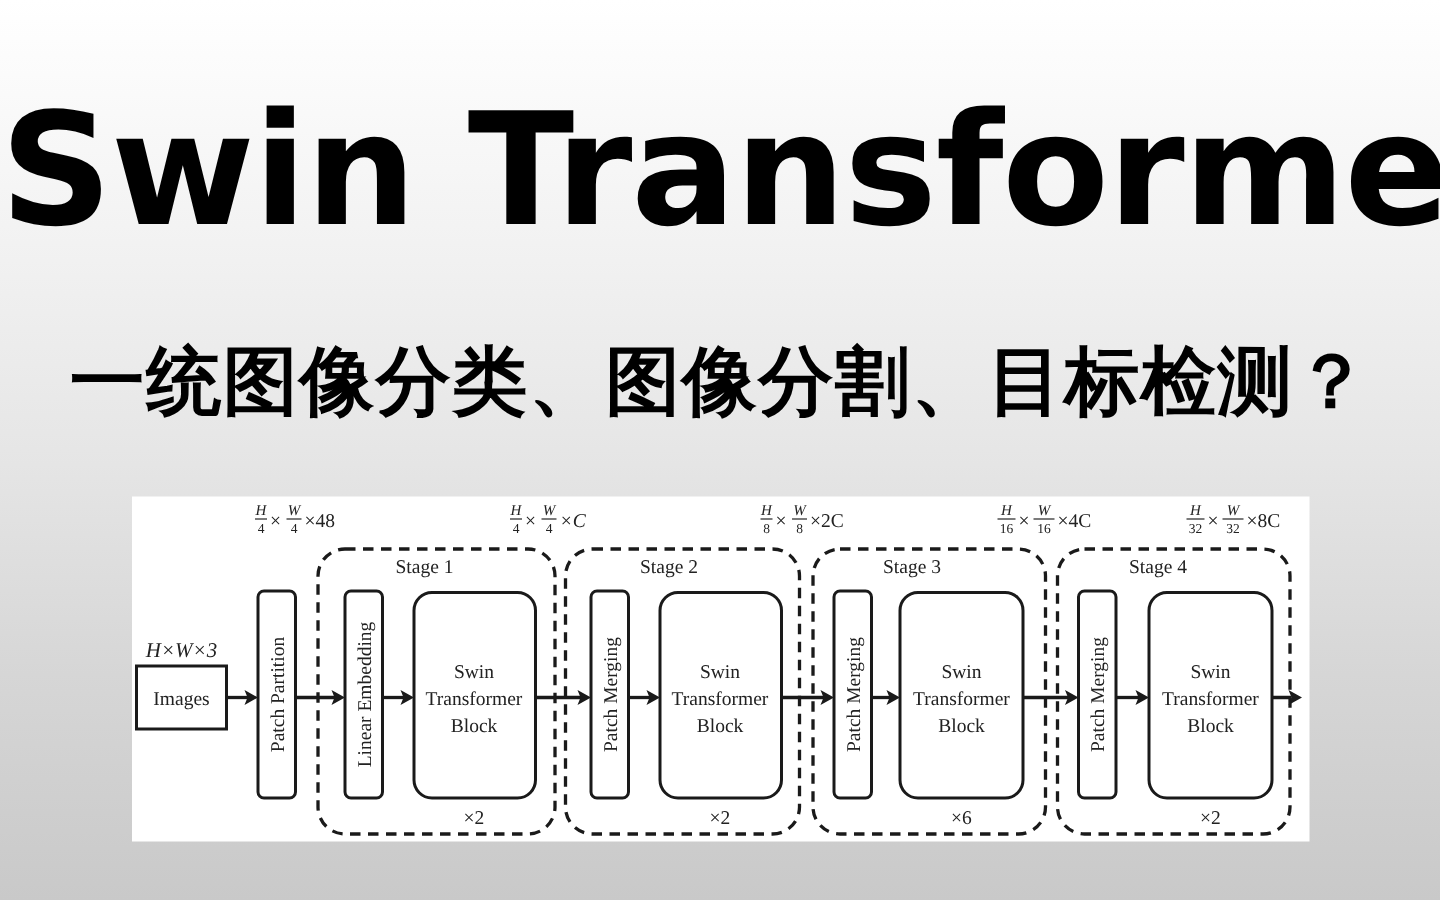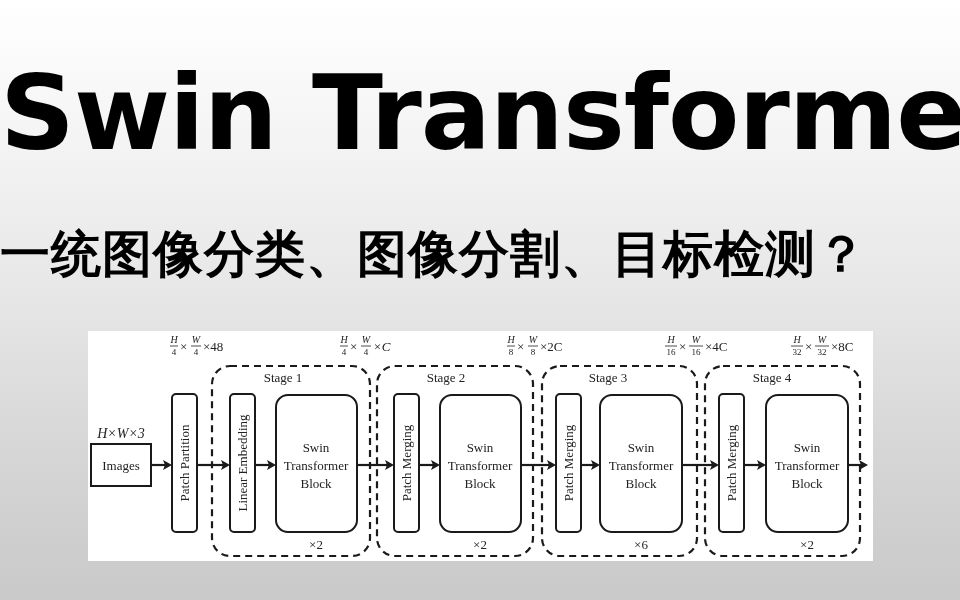--- a/index.html
+++ b/index.html
@@ -9,21 +9,21 @@
       font-family: "DejaVu Sans", sans-serif;
     }
     .title {
       position: absolute; left: 0; top: 48px; width: 960px;
       text-align: center; font-family: "DejaVu Sans", sans-serif;
       font-weight: bold; font-size: 104px; letter-spacing: -1px; color: #000;
       line-height: 130px; white-space: nowrap;
     }
     .subtitle {
       position: absolute; left: 0; top: 222px; width: 960px;
-      font-family: "DejaVu Sans", sans-serif;
+      text-align: center; font-family: "DejaVu Sans", sans-serif;
       font-weight: bold; font-size: 50px; color: #000; line-height: 64px;
       letter-spacing: 1px; white-space: nowrap;
     }
     .panel {
       position: absolute; left: 88px; top: 331px; width: 785px; height: 230px;
       background: #ffffff;
     }
     .panel svg { position: absolute; left: 0; top: 0; }
     .serif { font-family: "Liberation Serif", "DejaVu Serif", serif; fill: #222; }
     .box { fill: #fff; stroke: #1a1a1a; stroke-width: 2; }

